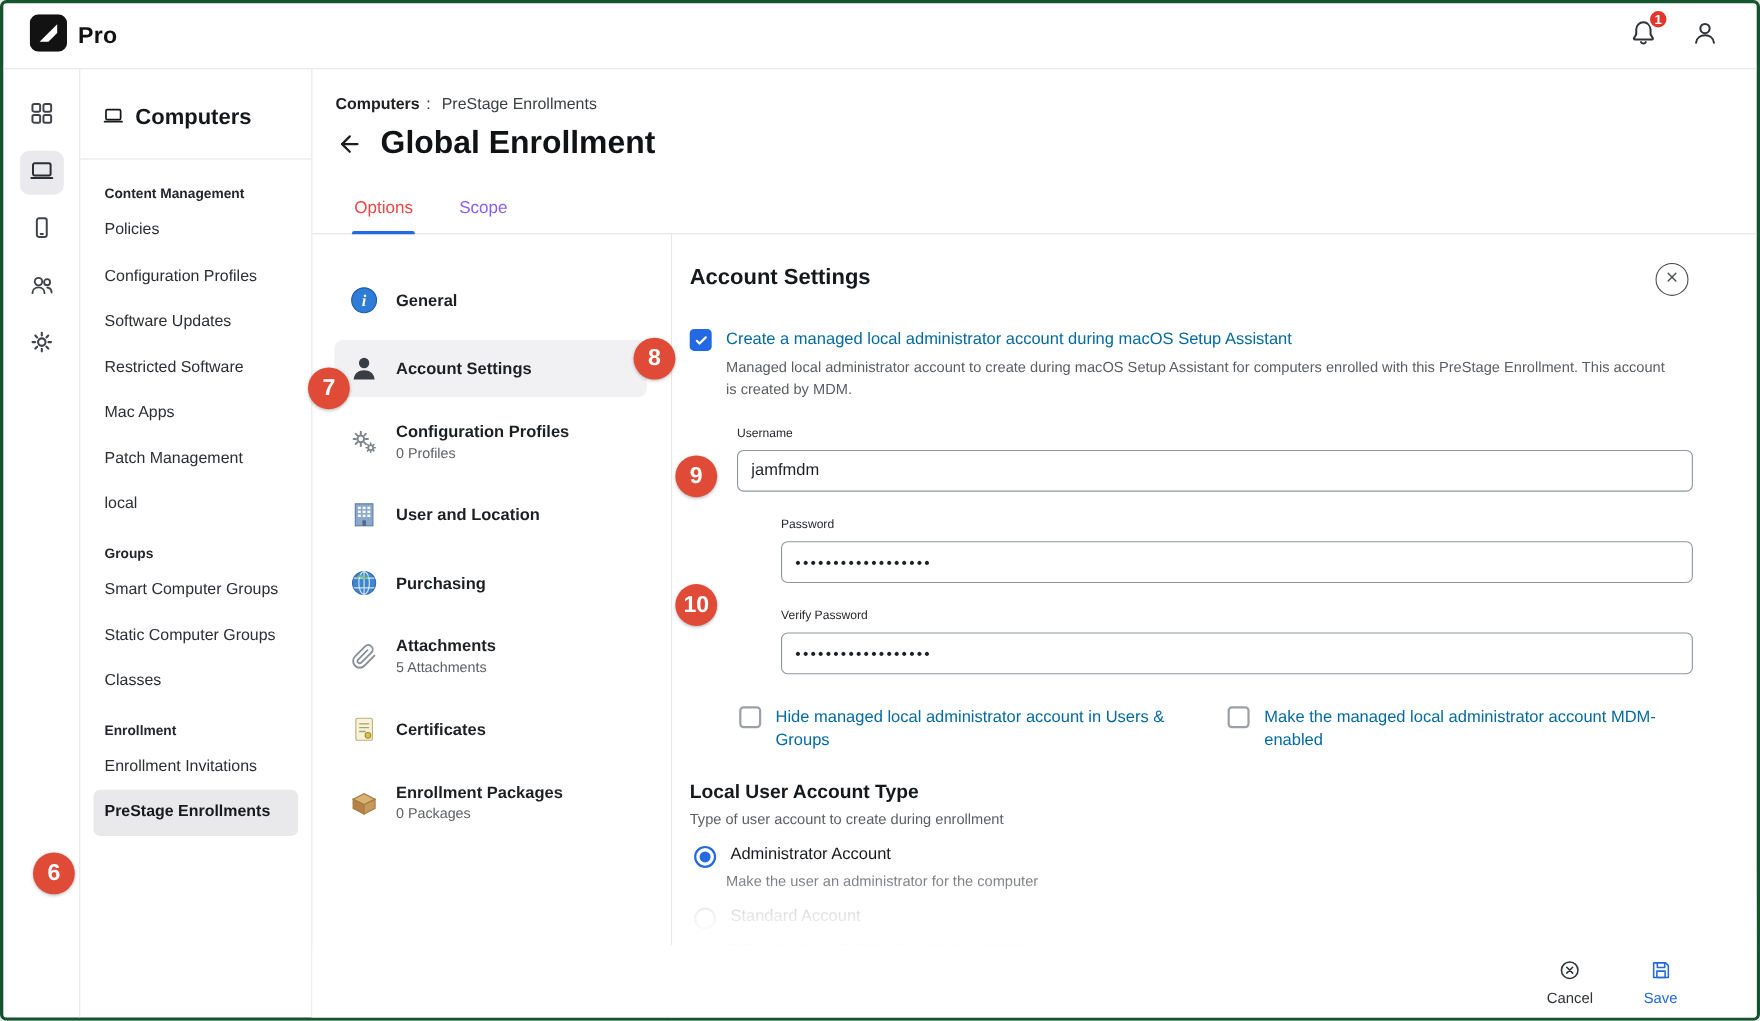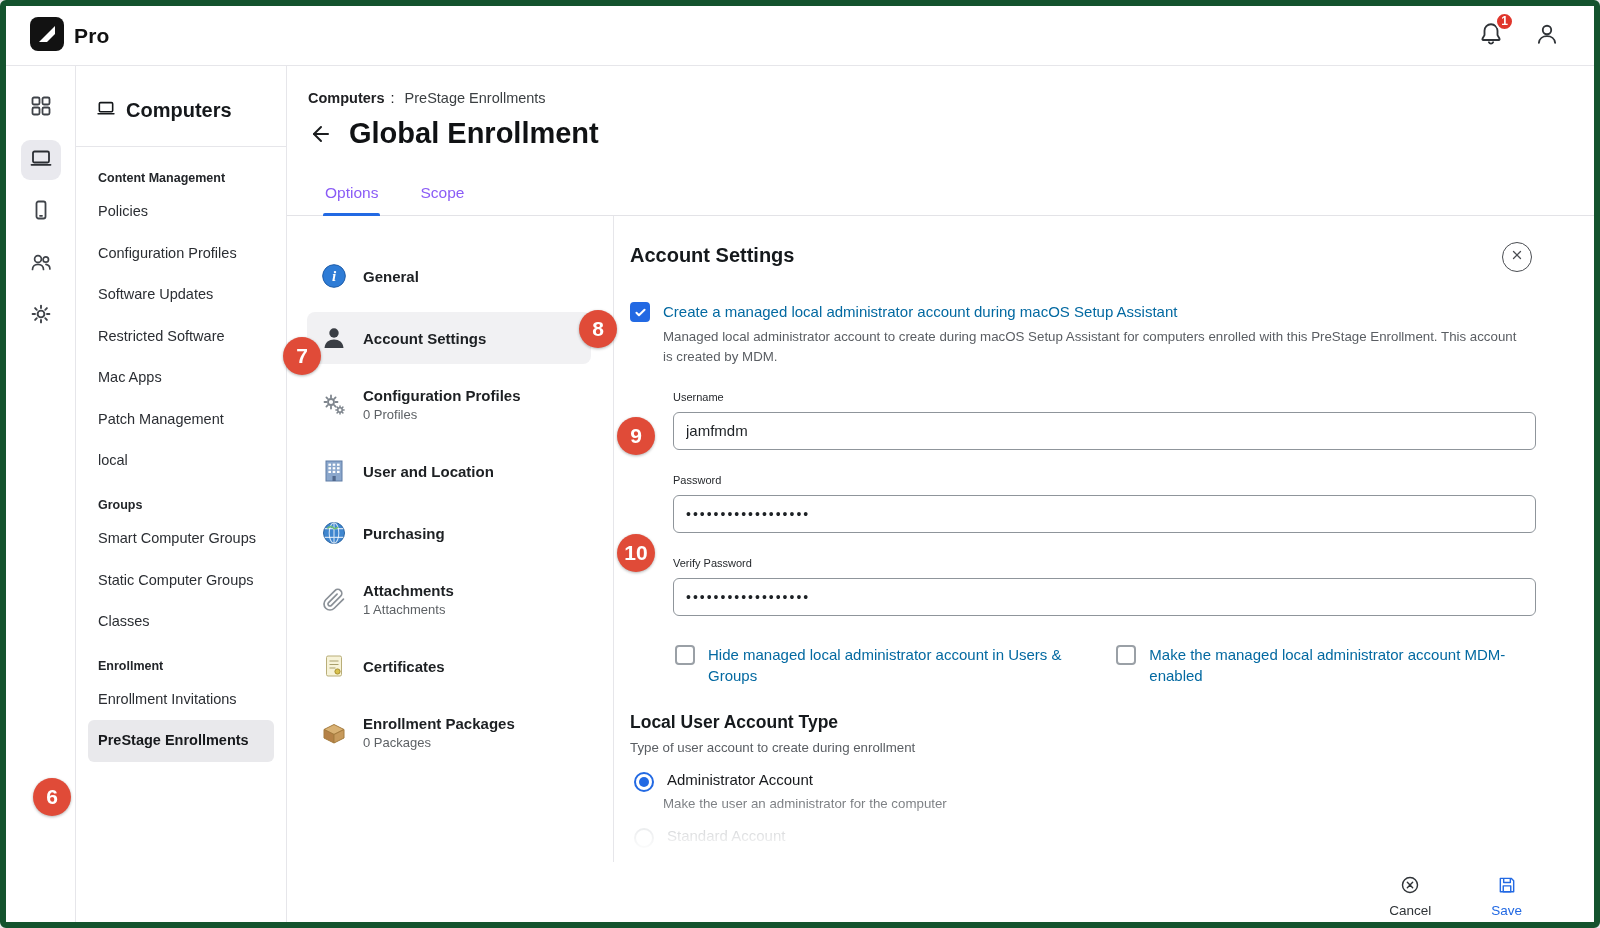--- a/index.html
+++ b/index.html
@@ -1,17 +1,17 @@
 <!DOCTYPE html>
 <html><head>
 <meta charset="utf-8">
 <style>
   * { margin:0; padding:0; box-sizing:border-box; }
   body { background:#e8e8e8; font-family:"Liberation Sans","DejaVu Sans",sans-serif; }
-  .app { position:relative; width:1600px; height:928px; background:#fff; border:6px solid #14532d; border-radius:6px; overflow:hidden; color:#1d2125; }
+  .app { position:relative; width:1600px; height:928px; background:#fff; border:3px solid #14532d; border-radius:6px; overflow:hidden; color:#1d2125; }
 
   
   .topbar { height:60px; display:flex; align-items:center; justify-content:space-between; padding:0 34px 0 24px; border-bottom:1px solid #e6e6ea; }
   .brand { display:flex; align-items:center; gap:10px; cursor:pointer; }
   .brand-text { font-size:21px; font-weight:700; color:#111; letter-spacing:.2px; }
   .topbar-right { display:flex; align-items:center; gap:30px; }
   .bell-wrap { position:relative; cursor:pointer; }
   .notif-badge { position:absolute; top:-9px; right:-10px; min-width:19px; height:19px; border-radius:10px; background:#e0362c; color:#fff; font-size:12px; font-weight:700; display:flex; align-items:center; justify-content:center; padding:0 4px; border:2px solid #fff; }
   .account-btn { cursor:pointer; }
 
@@ -35,21 +35,21 @@
   .breadcrumb { font-size:14.5px; color:#3c4043; }
   .breadcrumb .root { font-weight:600; color:#202124; cursor:pointer; }
   .breadcrumb .sep { margin:0 10px 0 6px; color:#202124; }
   .breadcrumb .current { color:#3c4043; cursor:pointer; }
   .title-row { display:flex; align-items:center; gap:17px; margin-top:11px; }
   .back-arrow { cursor:pointer; display:flex; align-items:center; }
   .page-title { font-size:29px; font-weight:700; color:#101214; }
 
   .tabs { display:flex; gap:38px; padding-left:36px; margin-top:24px; border-bottom:1px solid #e3e3e7; }
   .tab { font-size:15.5px; color:#8b5cf6; padding:10px 2px 13px; position:relative; cursor:pointer; }
-  .tab.active { color:#8b5cf6; }
+  .tab.active { color:#ef4444; }
   .tab.active::after { content:""; position:absolute; left:0; right:0; bottom:-1px; height:3px; background:#2269e3; border-radius:2px 2px 0 0; }
 
   .content { flex:1; display:flex; min-height:0; }
   .settings-nav { width:327px; flex:none; border-right:1px solid #e6e6ea; padding:34px 22px 0 20px; display:flex; flex-direction:column; gap:10px; }
   .snav-item { display:flex; align-items:center; gap:16px; padding:13px 14px; border-radius:8px; cursor:pointer; }
   .snav-item.selected { background:#f1f1f3; }
   .snav-icon { width:26px; height:26px; flex:none; display:flex; align-items:center; justify-content:center; }
   .snav-label { font-size:15px; font-weight:700; color:#1d2023; display:block; }
   .snav-sub { font-size:13px; color:#5d6165; font-weight:400; margin-top:3px; display:block; }
 
@@ -58,21 +58,21 @@
   .close-btn { position:absolute; top:26px; right:62px; width:30px; height:30px; border:1.6px solid #4a4d52; border-radius:50%; display:flex; align-items:center; justify-content:center; background:#fff; cursor:pointer; }
 
   .check-row { display:flex; gap:13px; align-items:flex-start; }
   .checkbox { width:20px; height:20px; border-radius:4px; border:2px solid #9aa0a6; background:#fff; flex:none; margin-top:1px; cursor:pointer; display:flex; align-items:center; justify-content:center; }
   .checkbox.checked { background:#2269e3; border-color:#2269e3; }
   .check-label { font-size:15px; color:#0369a1; line-height:1.4; cursor:pointer; }
   .check-desc { margin:5px 0 0 33px; font-size:13.3px; color:#5a5e63; line-height:1.5; max-width:858px; }
 
   .create-block { margin-top:34px; }
   .form-block { margin:24px 0 0 43px; }
-  .field + .field { margin-top:24px; }
+  .field + .field { margin-top:24px;margin-left:40px; }
   .field-label { font-size:11px; color:#26292d; margin-bottom:9px; }
   .text-input { width:100%; max-width:872px; height:38px; border:1px solid #8f959b; border-radius:6px; padding:0 12px; font-size:15px; font-family:inherit; color:#1d2125; background:#fff; display:block; }
   .text-input.password { letter-spacing:2px; font-size:14px; }
 
   .sub-checks { margin:28px 0 0 45px; display:flex; flex-direction:row; gap:24px; }
 
   .section-title { margin-top:26px; font-size:17.5px; font-weight:700; color:#15191c; }
   .section-sub { margin-top:7px; font-size:13.3px; color:#5a5e63; }
 
   .radio-row { margin:16px 0 0 4px; display:flex; gap:13px; align-items:flex-start; }
@@ -83,21 +83,21 @@
   .radio-desc { margin:4px 0 0 33px; font-size:13.3px; color:#5a5e63; }
   .opt-dim .radio { border-color:#cdd1d5; }
   .opt-dim .radio-label { color:#95999e; }
   .opt-dim .radio-desc { color:#c2c5c9; }
   .opt-dimmer { opacity:.3; }
 
   .fade { position:absolute; left:328px; right:0; bottom:68px; height:72px; background:linear-gradient(rgba(255,255,255,0), #fff 88%); pointer-events:none; z-index:5; }
   .actions { position:absolute; left:0; right:0; bottom:0; height:68px; background:#fff; display:flex; align-items:center; justify-content:flex-end; gap:46px; padding-right:72px; z-index:10; }
   .action-btn { display:flex; flex-direction:column; align-items:center; gap:5px; font-size:13.5px; cursor:pointer; }
   .action-btn.cancel { color:#2f3337; }
-  .action-btn.save { color:#2269e3;margin-left:14px; }
+  .action-btn.save { color:#2269e3; }
 
   .callout { position:absolute; width:38px; height:38px; border-radius:50%; background:#e04b38; color:#fff; font-weight:700; font-size:21px; display:flex; align-items:center; justify-content:center; box-shadow:0 1px 3px rgba(0,0,0,.3); z-index:50; }
   #c6  { left:27px;  top:772px; }
   #c7  { left:277px; top:331px; }
   #c8  { left:573px; top:304px; }
   #c9  { left:611px; top:411px; }
   #c10 { left:611px; top:528px; }
 </style>
 </head>
 <body>
@@ -318,21 +318,21 @@
           </div>
 
           <div class="snav-item">
             <span class="snav-icon">
               <svg width="24" height="24" viewBox="0 0 24 24" fill="none" stroke="#8a9097" stroke-width="1.7" stroke-linecap="round" stroke-linejoin="round">
                   <path d="M21.44 11.05l-9.19 9.19a6 6 0 0 1-8.49-8.49l9.19-9.19a4 4 0 0 1 5.66 5.66l-9.2 9.19a2 2 0 0 1-2.83-2.83l8.49-8.48"></path>
                 </svg>
             </span>
             <div class="snav-text">
               <span class="snav-label">Attachments</span>
-              <span class="snav-sub">1 Attachments</span>
+              <span class="snav-sub">5 Attachments</span>
             </div>
           </div>
 
           <div class="snav-item">
             <span class="snav-icon">
               <svg width="26" height="26" viewBox="0 0 26 26">
                   <rect x="5.5" y="3" width="15" height="20" rx="1.5" fill="#f7f3d8" stroke="#b9ae79"></rect>
                   <g stroke="#a9a06c" stroke-width="1.2">
                     <path d="M8.5 8h9M8.5 11.5h9M8.5 15h6"></path>
                   </g>

